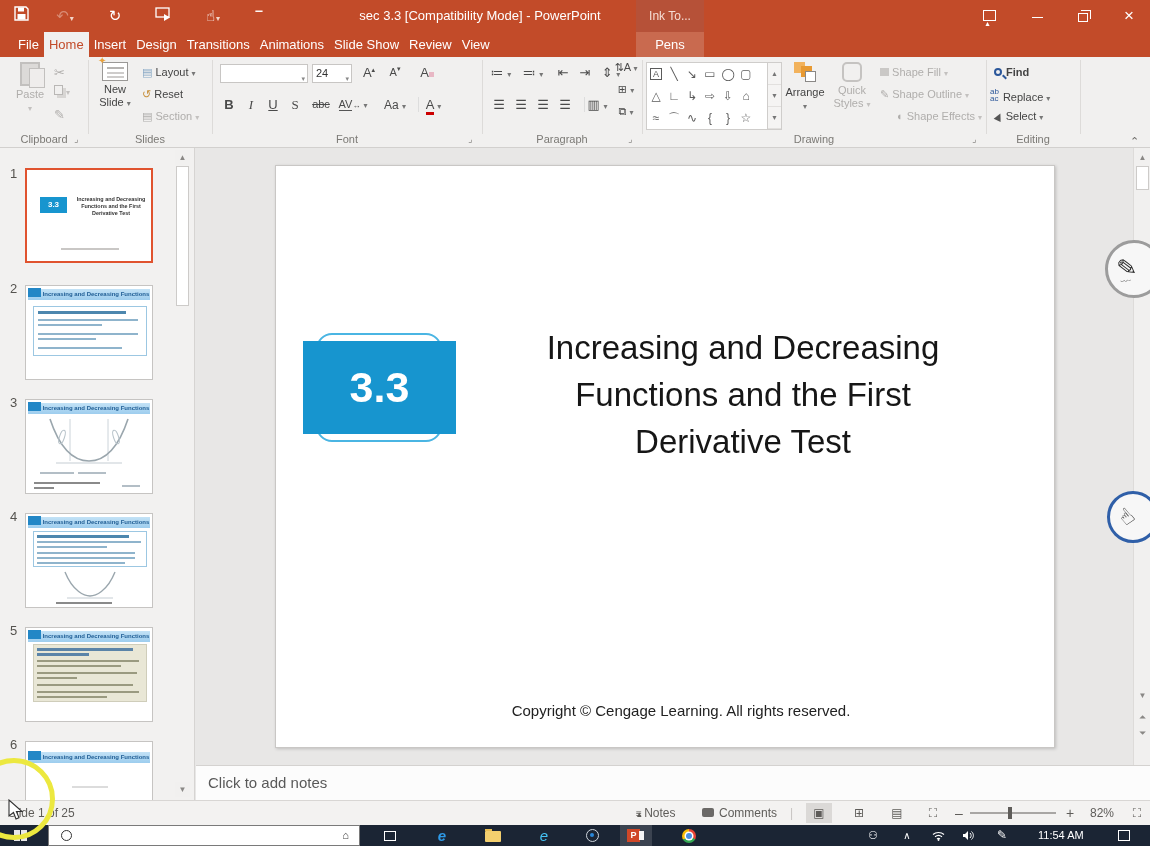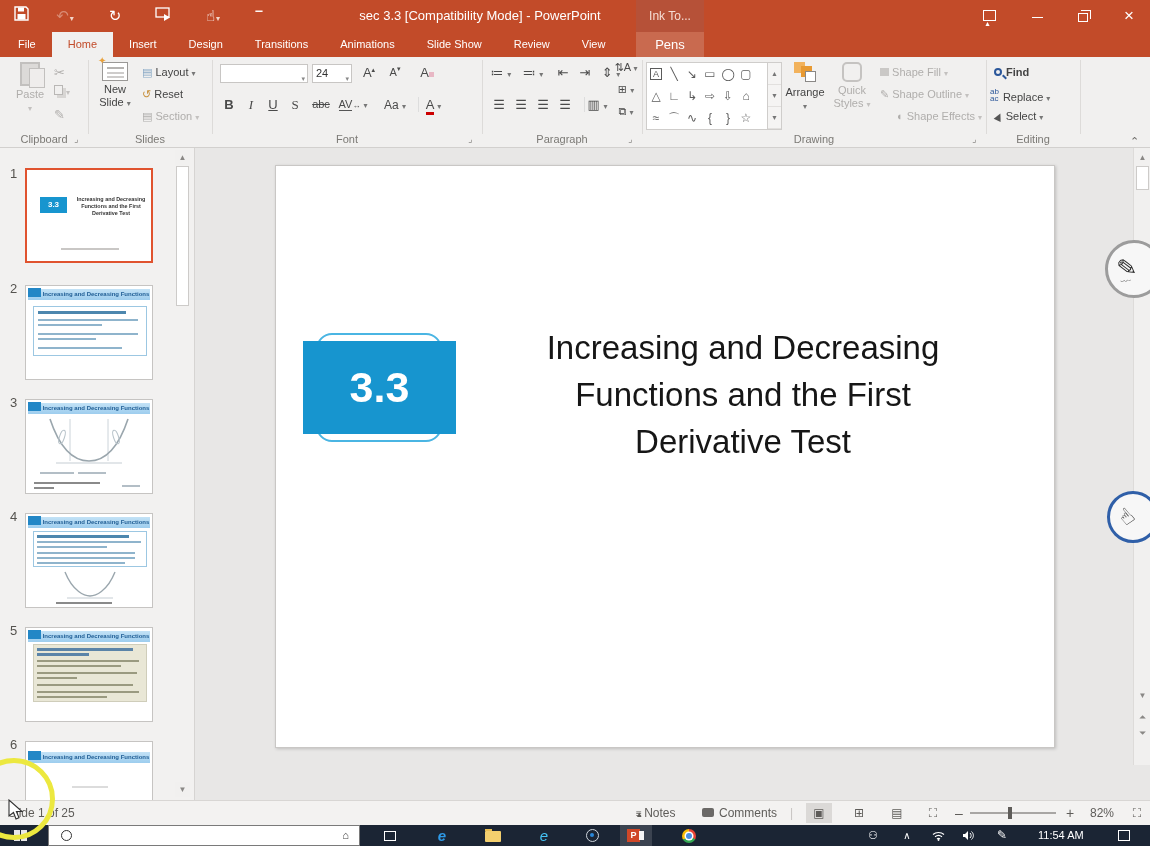--- a/index.html
+++ b/index.html
@@ -22,21 +22,21 @@
   .restore { display:inline-block; width:10px; height:9px; border:1px solid #fff; position:relative; vertical-align:middle; }
   .restore::before { content:""; position:absolute; left:2px; top:-4px; width:9px; height:8px; border:1px solid #fff; border-bottom:none; border-left:none; }
 
   
   #contextual { left:636px; top:0; width:68px; height:57px; background:#b65138; z-index:6; }
   #contextual .hdr { height:32px; line-height:32px; text-align:center; font-size:12px; color:#f6ddd4; }
   #contextual .penstab { height:25px; line-height:25px; text-align:center; font-size:13px; color:#fff; background:#c96a4f; }
 
   
   #tabrow { left:0; top:32px; width:1150px; height:25px; background:#c24b29; color:#fff; display:flex; align-items:stretch; z-index:5; }
-  .tab { padding:0 16px; line-height:25px; font-size:11px; white-space:nowrap; }
+  .tab { padding:0 5px; line-height:25px; font-size:13px; white-space:nowrap; }
   .tab.active { background:#f1f0ef; color:#c24b29; }
   #tellme { position:absolute; left:708px; top:32px; height:25px; line-height:25px; font-size:13px; color:#fbe3da; }
   .bulb { display:inline-block; width:9px; height:9px; border:1.5px solid #fad9c8; border-radius:50%; position:relative; top:0px; margin-right:6px; }
   .bulb::after { content:""; position:absolute; left:2px; top:8px; width:3px; height:3px; background:#fad9c8; }
   #signin { position:absolute; left:1032px; top:32px; height:25px; line-height:25px; font-size:13px; color:#fff; }
   #sharebtn { position:absolute; left:1086px; top:32px; height:25px; line-height:25px; font-size:13px; color:#fff; padding-left:18px; }
   .person { position:absolute; left:0; top:7px; width:9px; height:5px; border-radius:5px 5px 0 0; background:#fff; }
   .person::before { content:""; position:absolute; left:2px; top:-5px; width:5px; height:5px; border-radius:50%; background:#fff; }
 
   
@@ -409,38 +409,42 @@
     <div id="slide">
       <div id="badge-outline"></div>
       <div id="badge-fill">
         <div id="badge-text">3.3</div>
       </div>
       <div id="slide-title">
         <div>Increasing and Decreasing</div>
         <div>Functions and the First</div>
         <div>Derivative Test</div>
       </div>
+      <div id="copyright">Copyright © Cengage Learning. All rights reserved.</div>
     </div>
   </div>
 
   <div id="vscroll" class="abs">
     <div class="sb-btn" style="left:1px; top:2px;">▲</div>
     <div class="sb-thumb" style="left:2px; top:18px; height:24px;"></div>
     <div class="sb-btn" style="left:1px; top:540px;">▼</div>
     <div class="sb-btn" style="left:1px; top:562px; font-size:9px;">⏶</div>
     <div class="sb-btn" style="left:1px; top:578px; font-size:9px;">⏷</div>
   </div>
 
   <div class="floatbtn" style="left:1105px; top:240px; width:58px; height:58px; border:3px solid #9c9c9c;">
     <span style="font-size:24px; color:#2b2b2b; transform:rotate(-8deg); margin-left:-14px;">✎<span style="display:block; font-size:11px; margin:-12px 0 0 2px;">﹏</span></span>
   </div>
   <div class="floatbtn" style="left:1107px; top:491px; width:52px; height:52px; border:3px solid #2f5fa8;">
     <span style="font-size:22px; color:#2b2b2b; transform:rotate(-40deg); margin-left:-12px;">☝</span>
   </div>
 
+  <div id="notesbar" class="abs">
+    <div id="notes-text">Click to add notes</div>
+  </div>
 
   <div id="statusbar" class="abs">
     <div class="st-item" style="left:8px;">Slide 1 of 25</div>
     <div class="st-item" style="left:637px;"><span style="font-size:9px;">▴<br></span></div>
     <div class="st-item" style="left:636px;"><span style="font-size:10px; letter-spacing:-1px;">≡</span> <span>Notes</span></div>
     <div class="st-item" style="left:702px;"><span style="display:inline-block; width:12px; height:9px; background:#6b6967; border-radius:2px; margin-right:5px;"></span><span>Comments</span></div>
     <div class="st-item" style="left:790px; color:#c6c4c2;">|</div>
     <div class="viewbtn active" style="left:806px;">▣</div>
     <div class="viewbtn" style="left:846px;">⊞</div>
     <div class="viewbtn" style="left:884px;">▤</div>

